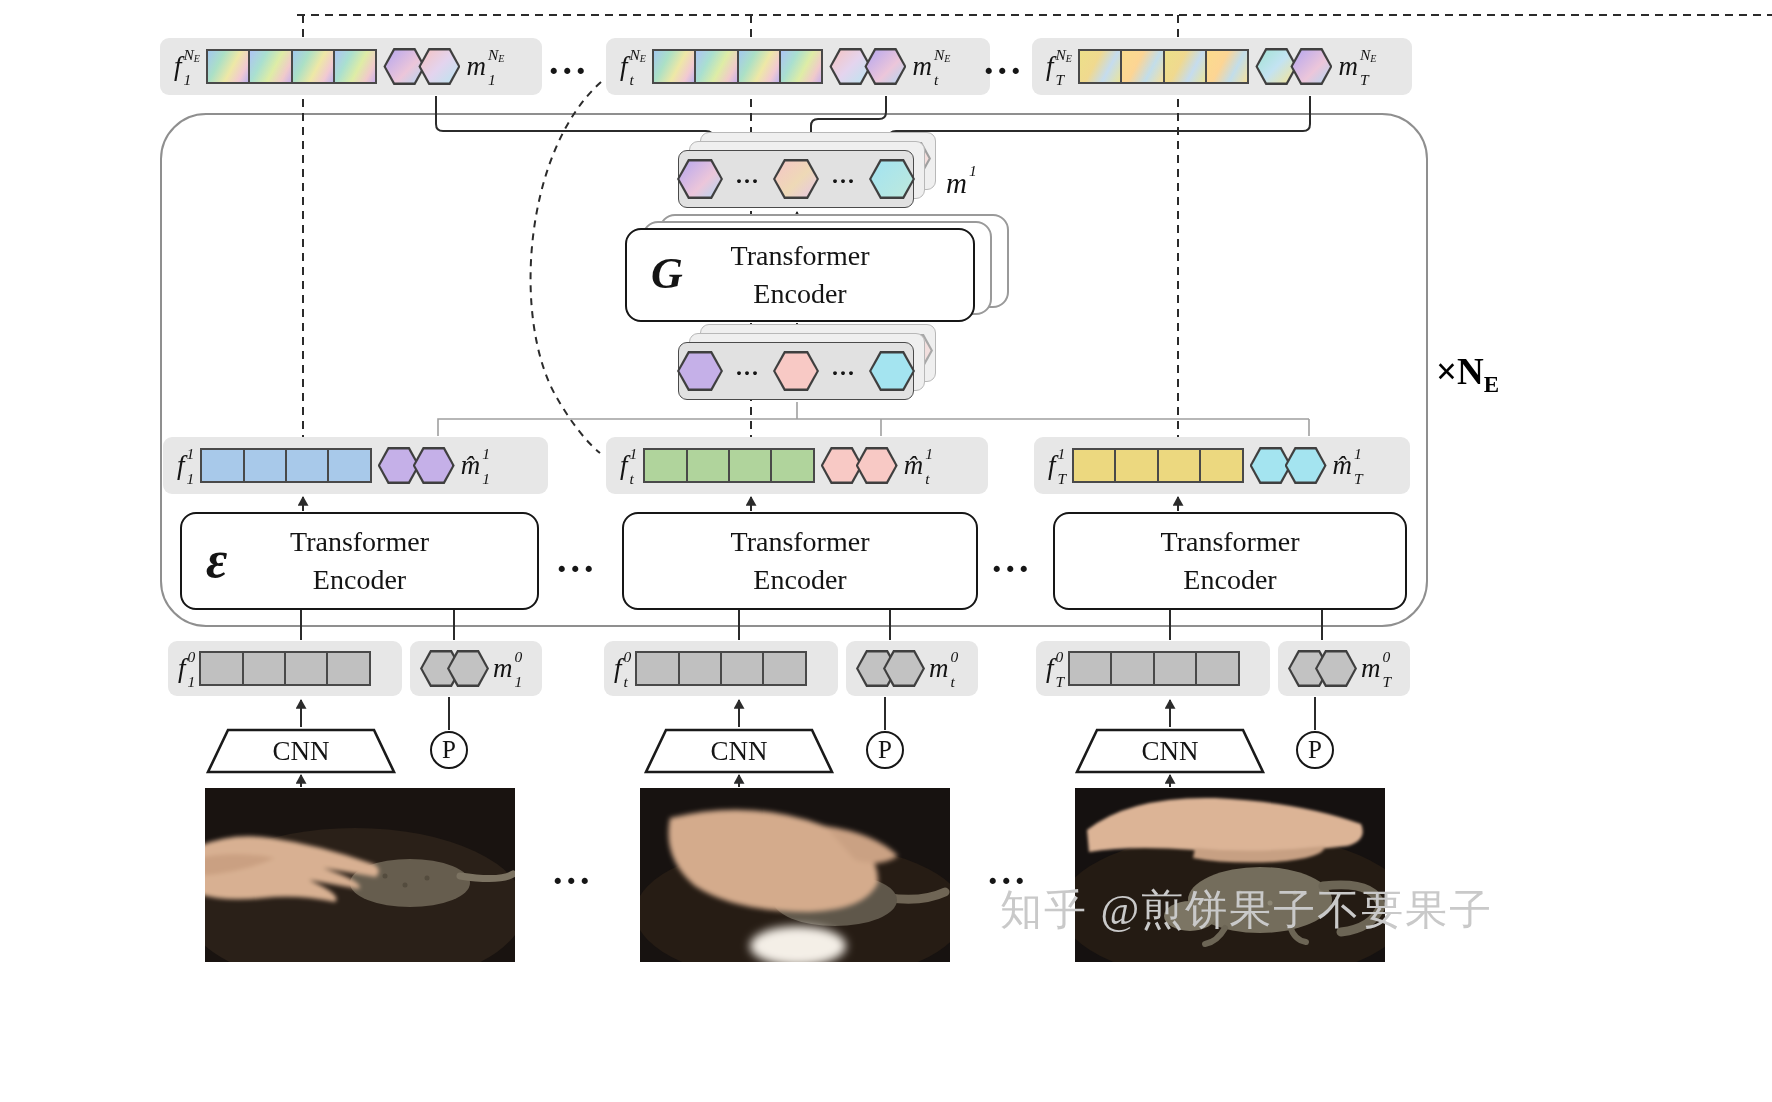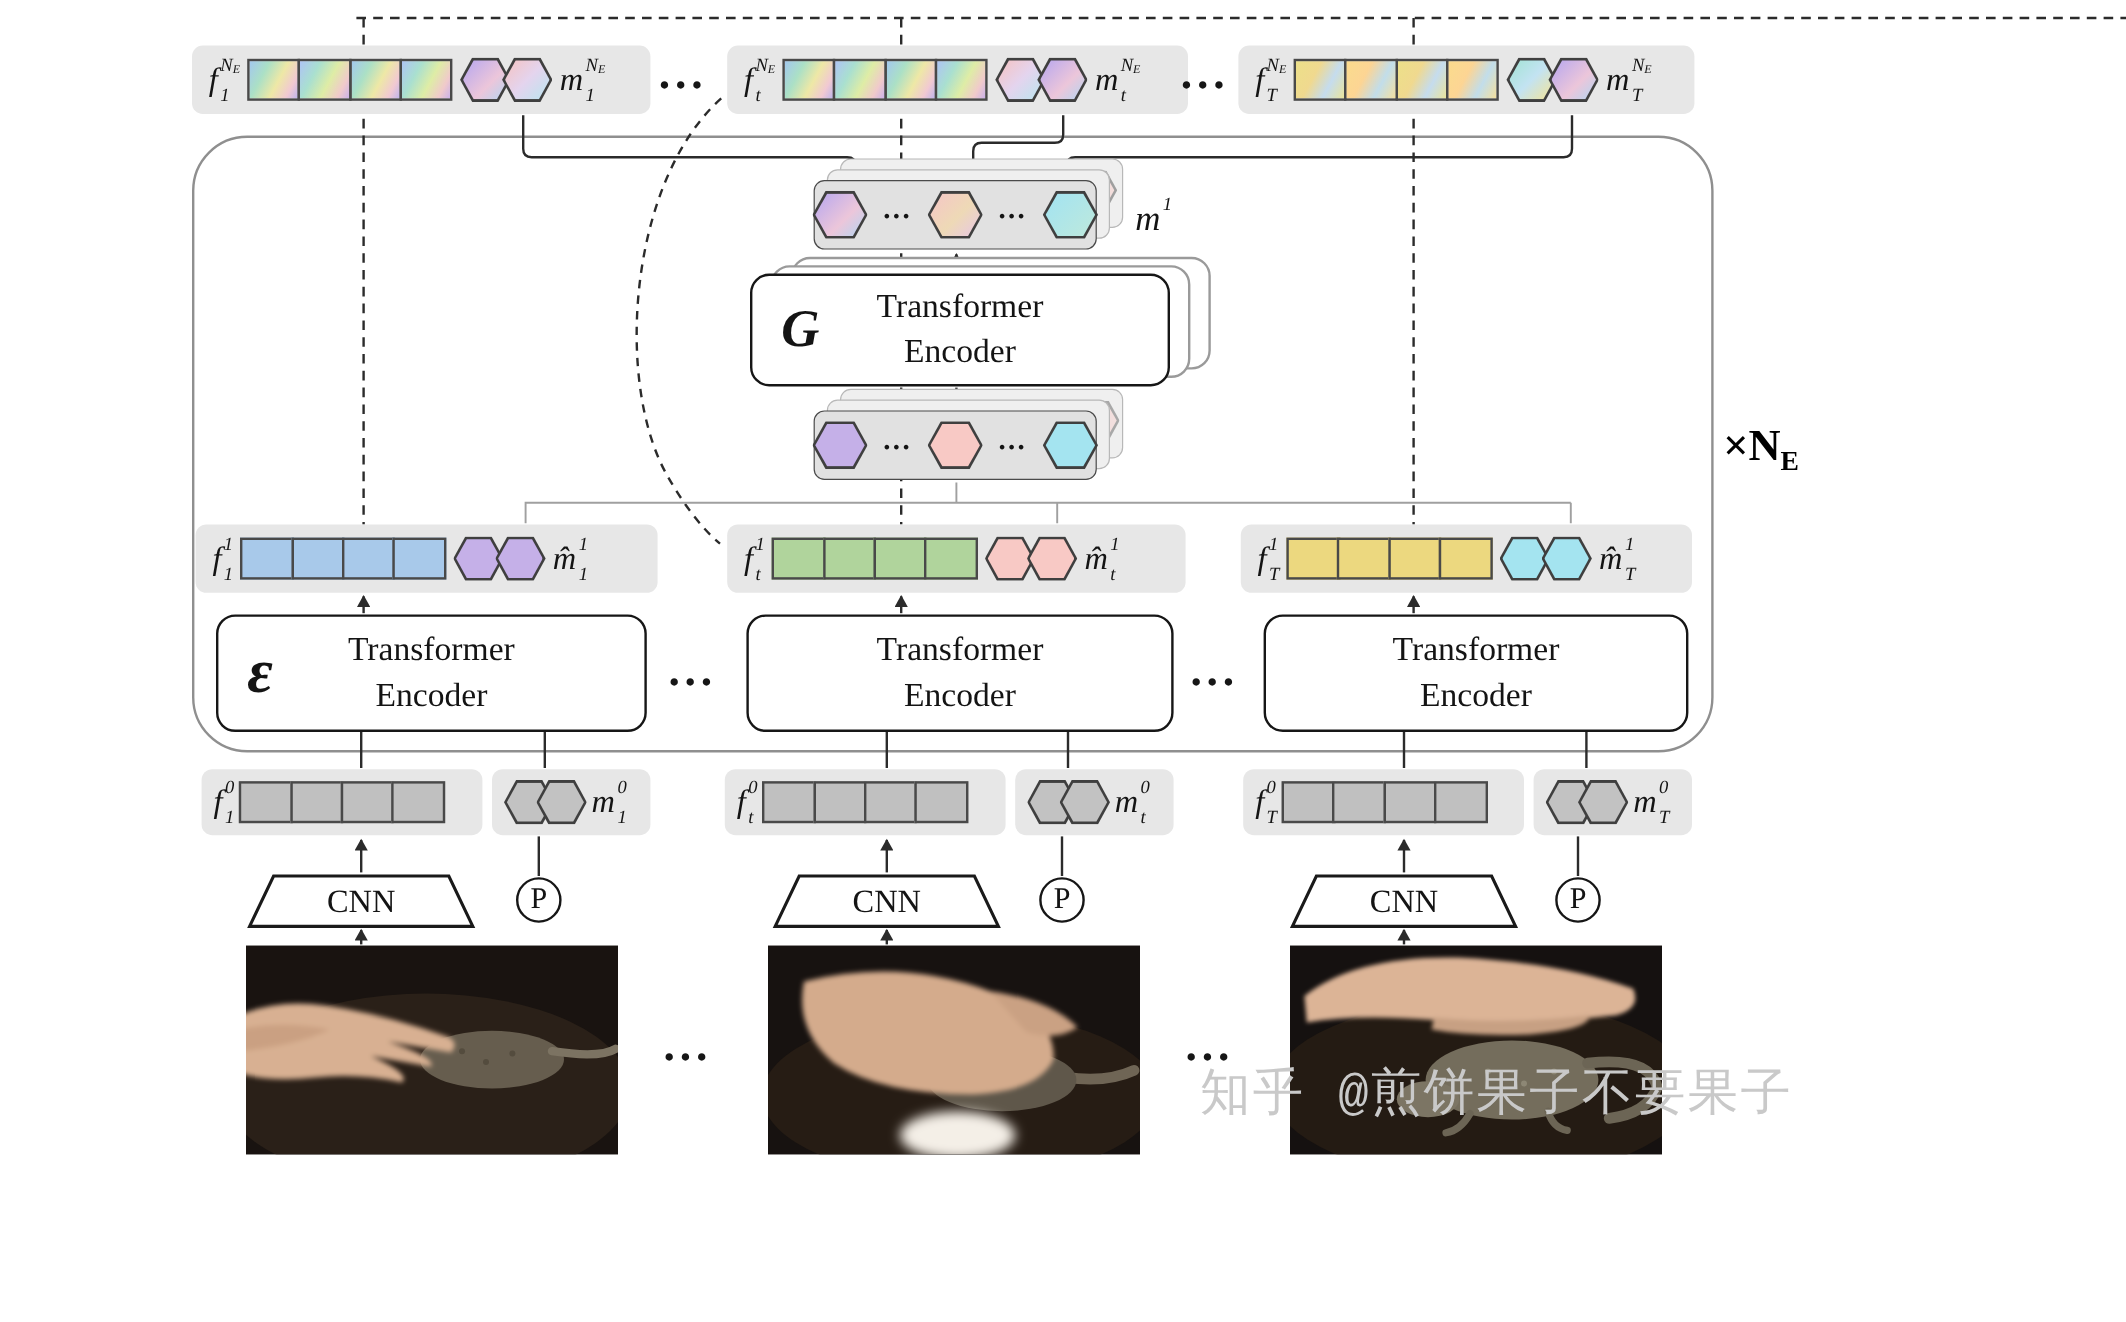--- a/index.html
+++ b/index.html
@@ -74,21 +74,21 @@
   .pcirc{position:absolute;width:38px;height:38px;border:2.4px solid #161616;border-radius:50%;background:#fff;
          display:flex;align-items:center;justify-content:center;font-size:25px;z-index:3;box-sizing:border-box}
   
   .frame{position:absolute;width:310px;height:174px;overflow:hidden;z-index:3;background:#171210}
   
   .dots{position:absolute;font-weight:700;font-size:38px;letter-spacing:4px;color:#161616;z-index:4;line-height:1}
   .xlabel{position:absolute;left:1436px;top:350px;font-size:37px;font-weight:600;color:#000000;z-index:3}
   .xlabel sub{font-size:23px}
   .mlabel-abs{position:absolute;z-index:4}
   .watermark{position:absolute;left:1000px;top:882px;z-index:5;color:#c9c9c9;
-             font-family:Liberation Mono, monospace;font-size:42px;font-weight:500;letter-spacing:2px}
+             font-family:Liberation Serif, serif;font-size:42px;font-weight:500;letter-spacing:2px}
 </style>
 </head>
 <body>
 
 <div id="canvas">
 
   <svg class="wires" width="1772" height="1102" viewBox="0 0 1772 1102">
     <defs>
       <marker id="arr" viewBox="0 0 10 10" refX="8" refY="5" markerWidth="5.5" markerHeight="5.5" orient="auto-start-reverse">
         <path d="M0,0 L9,5 L0,10 Z" fill="#2b2b2b"></path>

